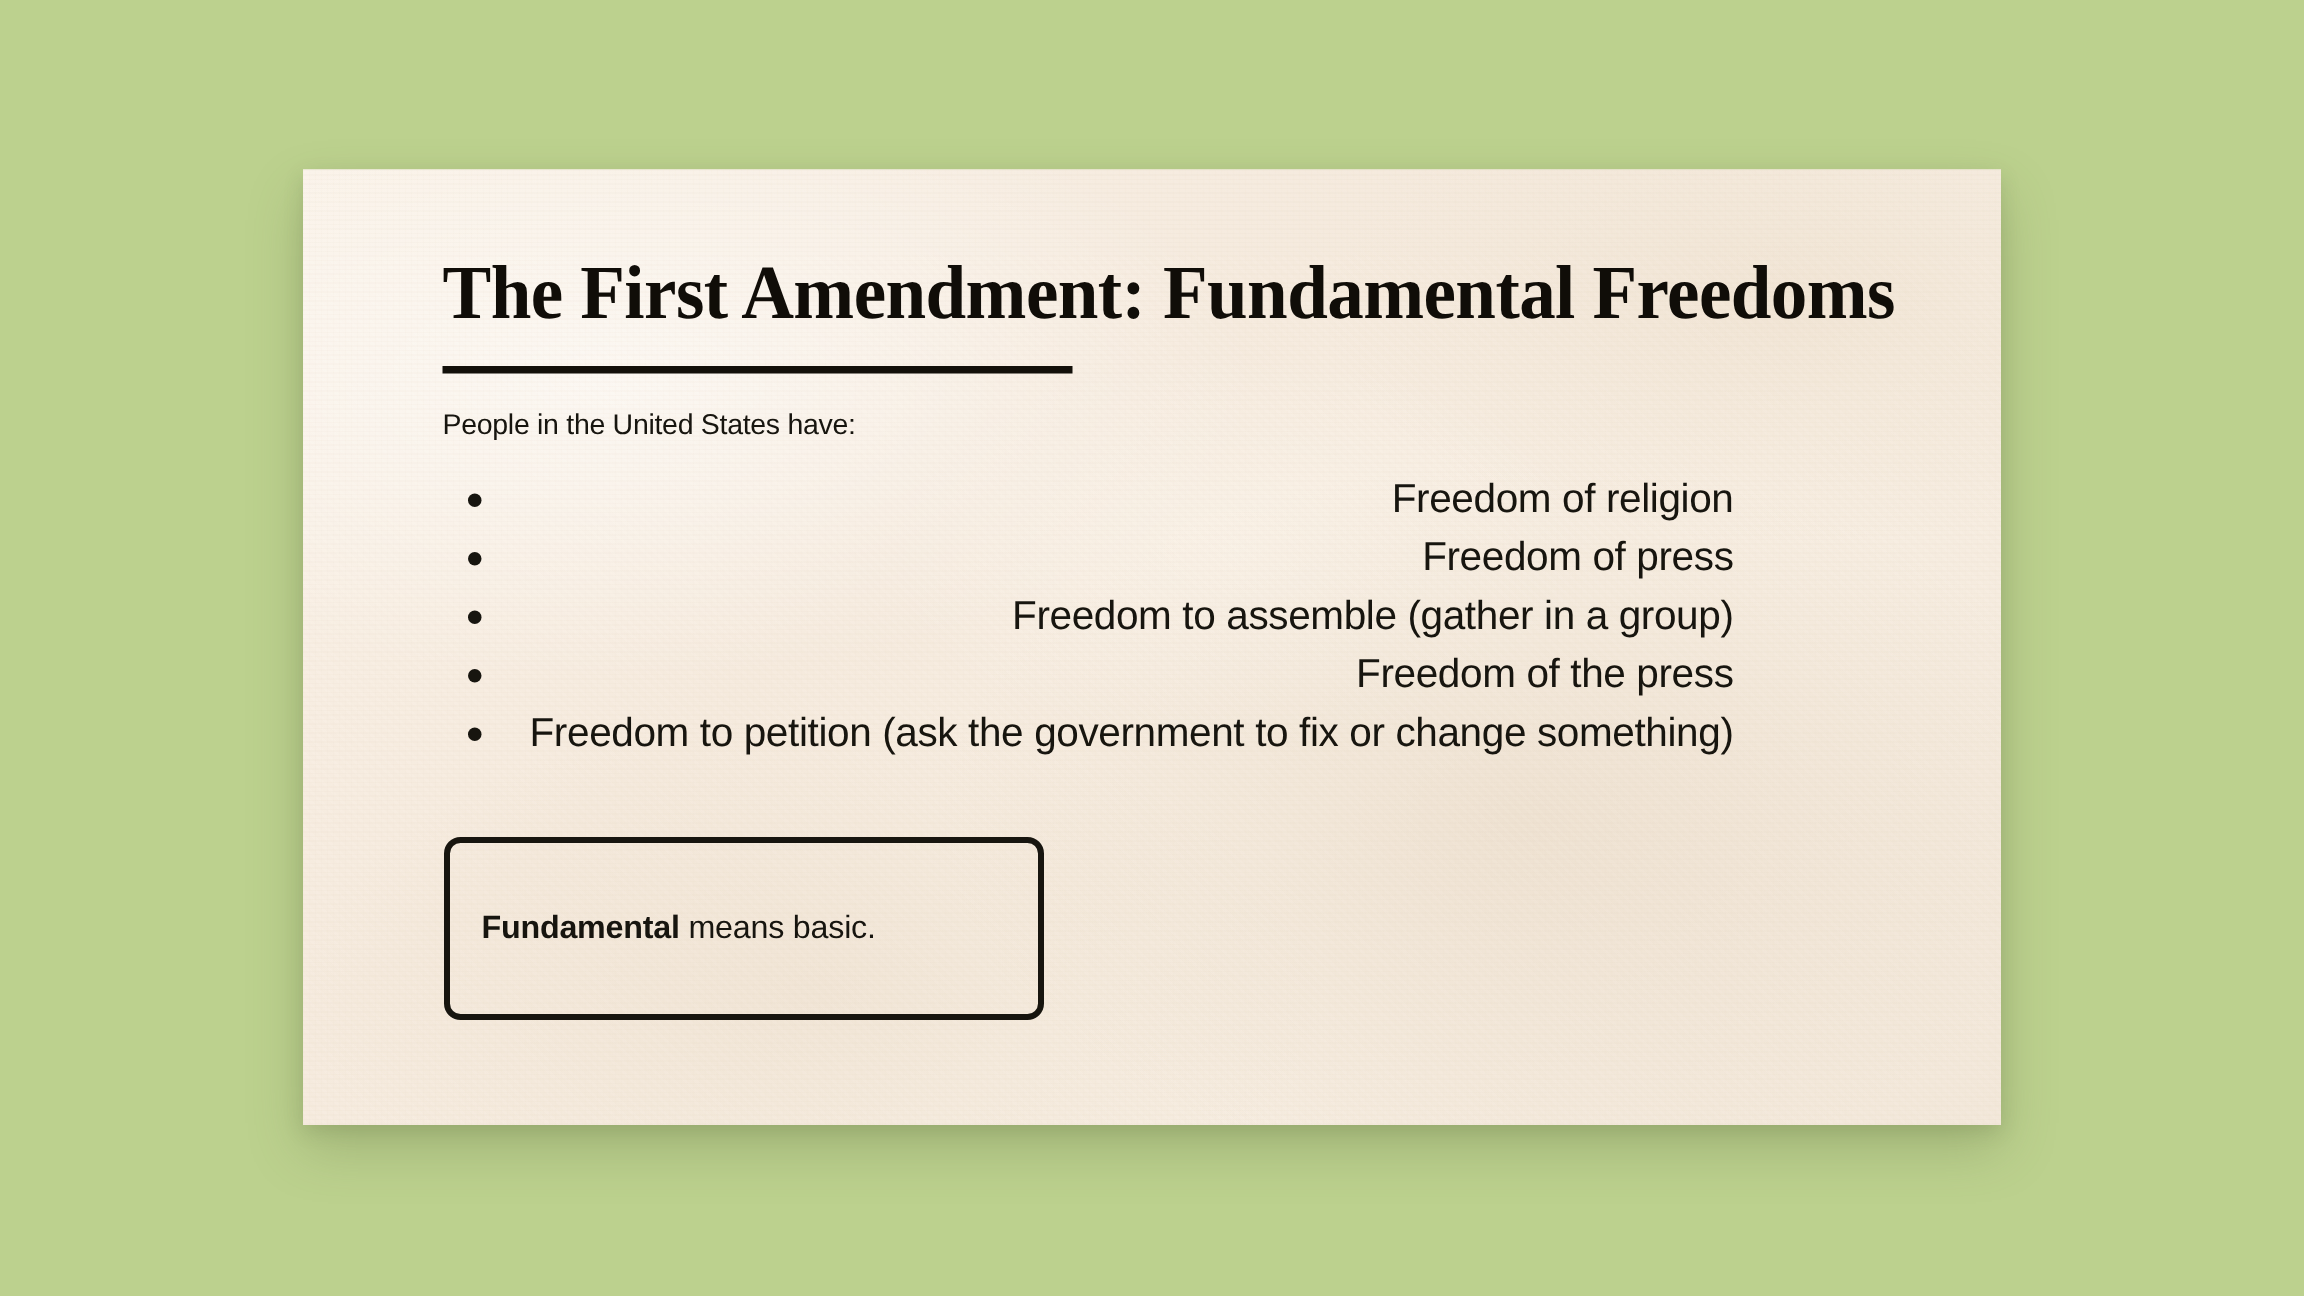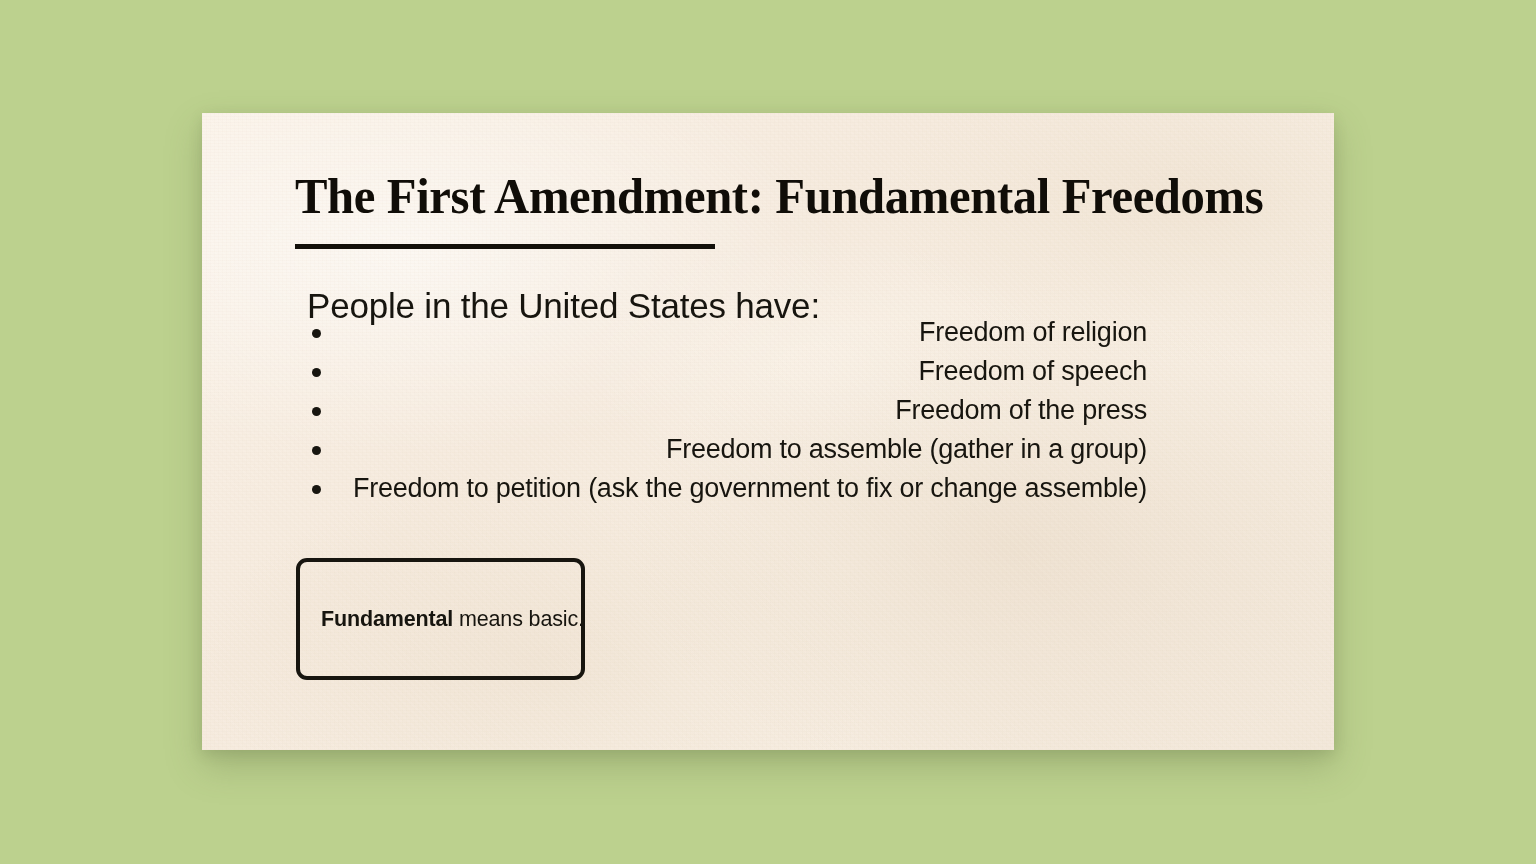--- a/index.html
+++ b/index.html
@@ -85,22 +85,22 @@
     width: 420px;
     height: 5px;
     background: #13100a;
   }
 
   
   .intro {
     position: absolute;
     left: 93px;
     top: 160px;
-    margin: 12px;
-    font-size: 35px;
+    margin: 0;
+    font-size: 19px;
     line-height: 1.18;
     color: #17150f;
     letter-spacing: -0.2px;
     white-space: nowrap;
   }
 
   .bullet-list {
     position: absolute;
     left: 93px;
     top: 200px;
@@ -129,21 +129,21 @@
     margin-top: -4px;
     border-radius: 50%;
     background: #17150f;
   }
 
   
   .callout {
     position: absolute;
     left: 94px;
     top: 445px;
-    width: 289px;
+    width: 400px;
     height: 122px;
     box-sizing: border-box;
     border: 4px solid #17150f;
     border-radius: 11px;
     background: transparent;
   }
 
   .callout-text {
     position: absolute;
     left: 21px;
@@ -177,36 +177,36 @@
 
       <ul class="bullet-list">
 
         <li class="bullet-item">
           <span class="bullet-dot"></span>
           <span>Freedom of religion</span>
         </li>
 
         <li class="bullet-item">
           <span class="bullet-dot"></span>
-          <span>Freedom of speech</span>
+          <span>Freedom of press</span>
+        </li>
+
+        <li class="bullet-item">
+          <span class="bullet-dot"></span>
+          <span>Freedom to assemble (gather in a group)</span>
         </li>
 
         <li class="bullet-item">
           <span class="bullet-dot"></span>
           <span>Freedom of the press</span>
         </li>
 
         <li class="bullet-item">
           <span class="bullet-dot"></span>
-          <span>Freedom to assemble (gather in a group)</span>
-        </li>
-
-        <li class="bullet-item">
-          <span class="bullet-dot"></span>
-          <span>Freedom to petition (ask the government to fix or change assemble)</span>
+          <span>Freedom to petition (ask the government to fix or change something)</span>
         </li>
 
       </ul>
 
       <div class="callout">
         <p class="callout-text">
           <span class="callout-term">Fundamental</span><span> means basic.</span>
         </p>
       </div>
 

